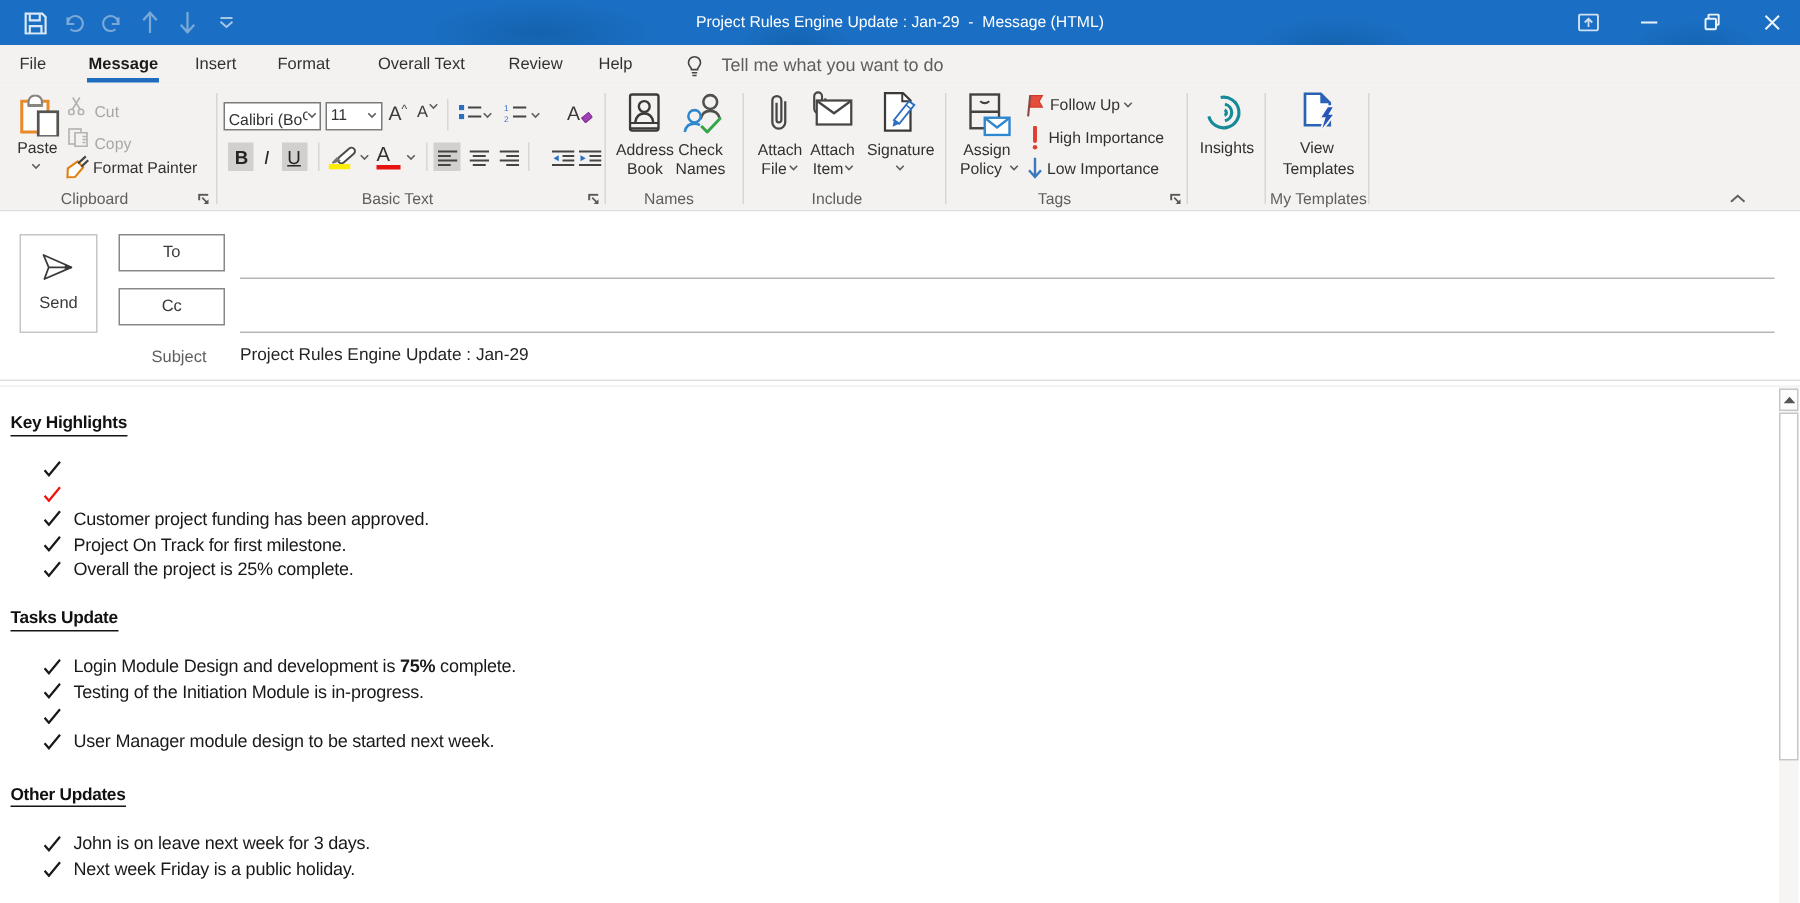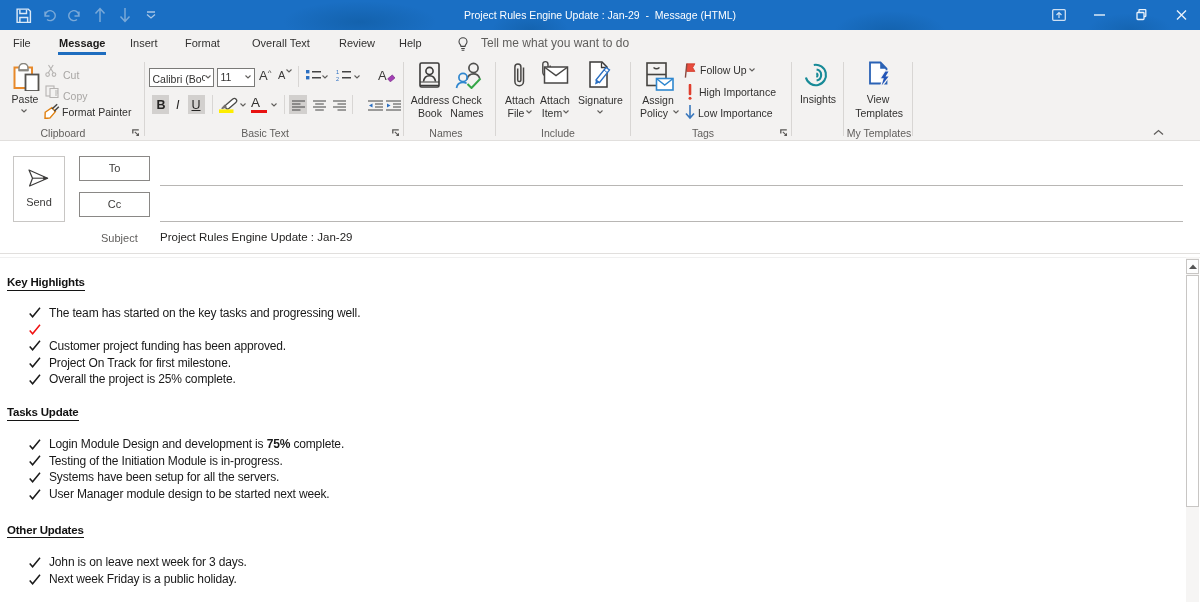--- a/index.html
+++ b/index.html
@@ -401,21 +401,20 @@
     <div class="abs" style="left:0;top:112px;width:1200px;height:1px;background:#e1dfdd;"></div>
   </div>
 
   <div id="mailbody">
     <div class="abs" style="left:0;top:3px;width:1200px;height:1px;background:#f0f0f0;"></div>
     <div class="h1u" style="top:22px;">Key Highlights</div>
 
     <svg class="chk" style="top:53px;" viewBox="0 0 12 11">
         <path d="M0.7,6.5 L3.6,9.8 L11,0.8" fill="none" stroke="#1a1a1a" stroke-width="1.5"></path>
       </svg>
-    <div class="li" style="top:51.5px;">The team has started on the key tasks and progressing well.</div>
     <svg class="chk" style="top:69.7px;" viewBox="0 0 12 11">
         <path d="M0.7,6.5 L3.6,9.8 L11,0.8" fill="none" stroke="#f01010" stroke-width="1.5"></path>
       </svg>
     <svg class="chk" style="top:86.4px;" viewBox="0 0 12 11">
         <path d="M0.7,6.5 L3.6,9.8 L11,0.8" fill="none" stroke="#1a1a1a" stroke-width="1.5"></path>
       </svg>
     <div class="li" style="top:84.9px;">Customer project funding has been approved.</div>
     <svg class="chk" style="top:103.1px;" viewBox="0 0 12 11">
         <path d="M0.7,6.5 L3.6,9.8 L11,0.8" fill="none" stroke="#1a1a1a" stroke-width="1.5"></path>
       </svg>
@@ -431,21 +430,20 @@
         <path d="M0.7,6.5 L3.6,9.8 L11,0.8" fill="none" stroke="#1a1a1a" stroke-width="1.5"></path>
       </svg>
     <div class="li" style="top:183px;">Login Module Design and development is <b>75%</b> complete.</div>
     <svg class="chk" style="top:201.2px;" viewBox="0 0 12 11">
         <path d="M0.7,6.5 L3.6,9.8 L11,0.8" fill="none" stroke="#1a1a1a" stroke-width="1.5"></path>
       </svg>
     <div class="li" style="top:199.7px;">Testing of the Initiation Module is in-progress.</div>
     <svg class="chk" style="top:217.9px;" viewBox="0 0 12 11">
         <path d="M0.7,6.5 L3.6,9.8 L11,0.8" fill="none" stroke="#1a1a1a" stroke-width="1.5"></path>
       </svg>
-    <div class="li" style="top:216.4px;">Systems have been setup for all the servers.</div>
     <svg class="chk" style="top:234.6px;" viewBox="0 0 12 11">
         <path d="M0.7,6.5 L3.6,9.8 L11,0.8" fill="none" stroke="#1a1a1a" stroke-width="1.5"></path>
       </svg>
     <div class="li" style="top:233.1px;">User Manager module design to be started next week.</div>
 
     <div class="h1u" style="top:269.5px;">Other Updates</div>
 
     <svg class="chk" style="top:302.8px;" viewBox="0 0 12 11">
         <path d="M0.7,6.5 L3.6,9.8 L11,0.8" fill="none" stroke="#1a1a1a" stroke-width="1.5"></path>
       </svg>

